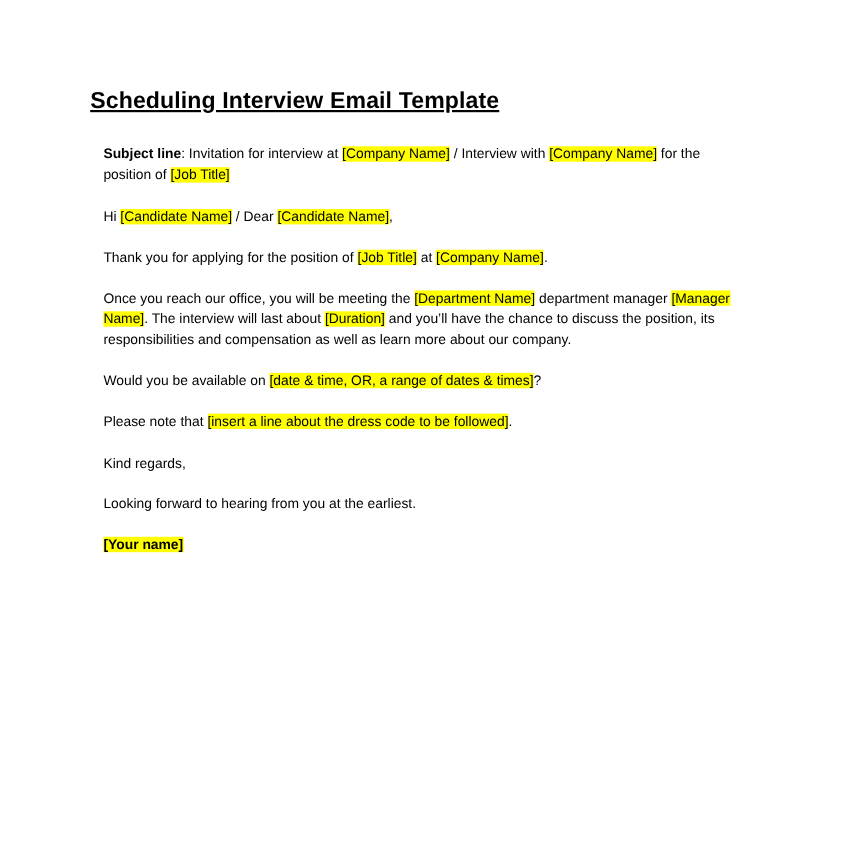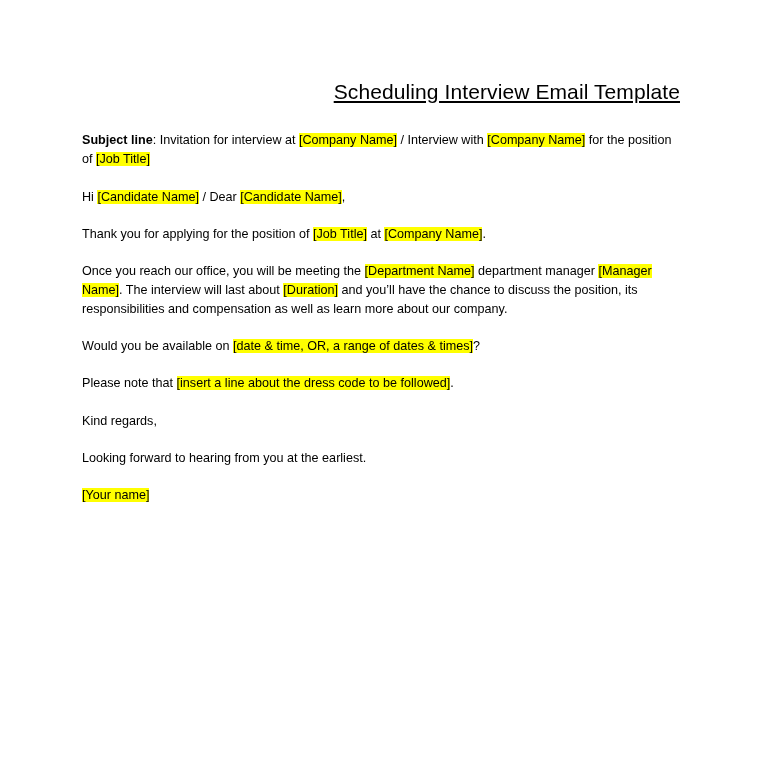--- a/index.html
+++ b/index.html
@@ -15,42 +15,44 @@
     overflow: hidden;
   }
   .page {
     width: 768px;
     height: 765px;
     box-sizing: border-box;
     padding: 70px 88px 0 82px;
     position: relative;
   }
   .doc-title {
-    text-align: right;
+    text-align: left;
     font-size: 21px;
-    font-weight: normal;
+    font-weight: bold;
     text-decoration: underline;
     letter-spacing: 0.1px;
     margin: 8px 0 0 0;
     padding: 0;
     line-height: 1.3;
   }
   .body-block {
     margin-top: 26px;
+    margin-left: 12px;
   }
   p.para {
     font-size: 12.6px;
     line-height: 1.52;
     margin: 0 0 18px 0;
     padding: 0;
     text-align: left;
     color: #000;
   }
   p.para.tight {
     margin-bottom: 2px;
+    font-weight: bold;
   }
   .hl {
     background-color: #ffff00;
   }
   .bold {
     font-weight: bold;
   }
   .sig-block {
     margin-top: 16px;
   }

